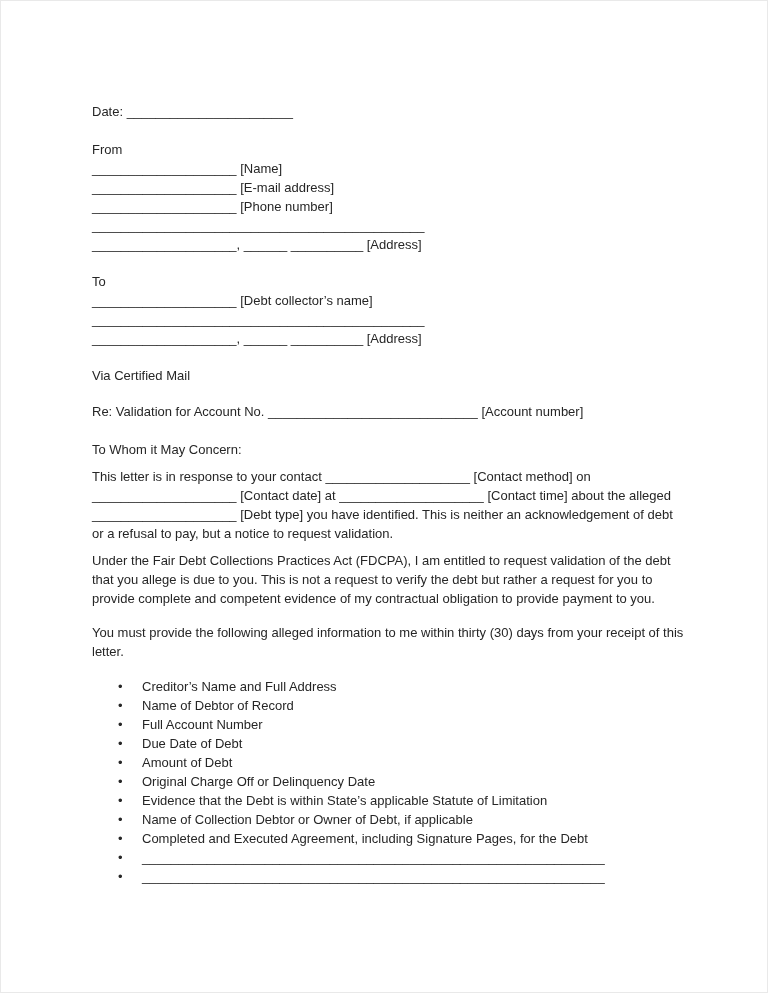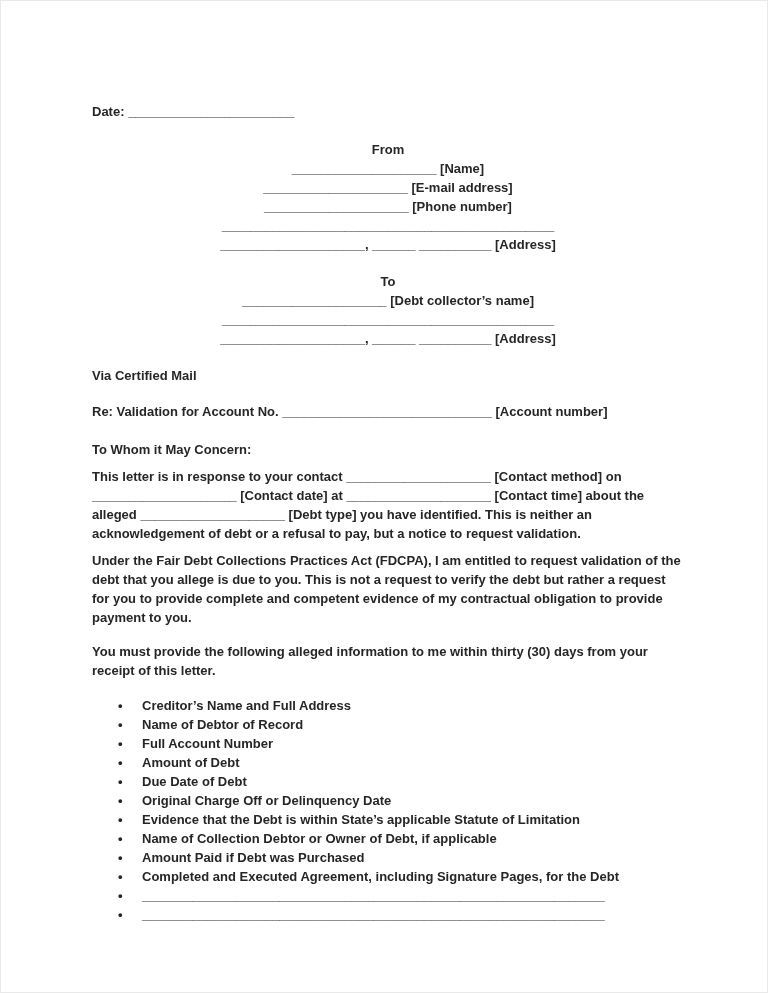--- a/index.html
+++ b/index.html
@@ -11,26 +11,25 @@
     border: 1px solid #e9e9e9;
     font-family: "Liberation Sans", sans-serif;
     font-size: 13px;
     line-height: 19px;
     color: #262626;
     overflow: hidden;
   }
   .page-content {
     padding: 101px 85px 0 91px;
     width: 768px;
-    font-weight: bold;
   }
   .line { white-space: nowrap; }
   .blank { letter-spacing: 0; }
   .block-gap-19 { margin-bottom: 19px; }
-  .block-gap-18 { margin-bottom: 18px; text-align: center; }
+  .block-gap-18 { margin-bottom: 18px; }
   .block-gap-17 { margin-bottom: 17px; }
   .block-gap-8  { margin-bottom: 8px; }
   .block-gap-5  { margin-bottom: 15px; }
   .block-gap-16 { margin-bottom: 16px; }
   p { margin: 0; }
   ul.req-list {
     margin: 4px;
     padding: 0;
     list-style: none;
   }
@@ -105,24 +104,23 @@
   <div class="line block-gap-8">To Whom it May Concern:</div>
 
   <p class="block-gap-8">This letter is in response to your contact ____________________ [Contact method] on ____________________ [Contact date] at ____________________ [Contact time] about the alleged ____________________ [Debt type] you have identified. This is neither an acknowledgement of debt or a refusal to pay, but a notice to request validation.</p>
   <p class="block-gap-5">Under the Fair Debt Collections Practices Act (FDCPA), I am entitled to request validation of the debt that you allege is due to you. This is not a request to verify the debt but rather a request for you to provide complete and competent evidence of my contractual obligation to provide payment to you.</p>
   <p class="block-gap-16">You must provide the following alleged information to me within thirty (30) days from your receipt of this letter.</p>
 
   <ul class="req-list">
     <li>Creditor’s Name and Full Address</li>
     <li>Name of Debtor of Record</li>
     <li>Full Account Number</li>
+    <li>Due Date of Debt</li>
     <li>Amount of Debt</li>
-    <li>Due Date of Debt</li>
     <li>Original Charge Off or Delinquency Date</li>
     <li>Evidence that the Debt is within State’s applicable Statute of Limitation</li>
     <li>Name of Collection Debtor or Owner of Debt, if applicable</li>
-    <li>Amount Paid if Debt was Purchased</li>
     <li>Completed and Executed Agreement, including Signature Pages, for the Debt</li>
     <li>________________________________________________________________</li>
     <li>________________________________________________________________</li>
   </ul>
 
 </div>
 
 </body></html>

